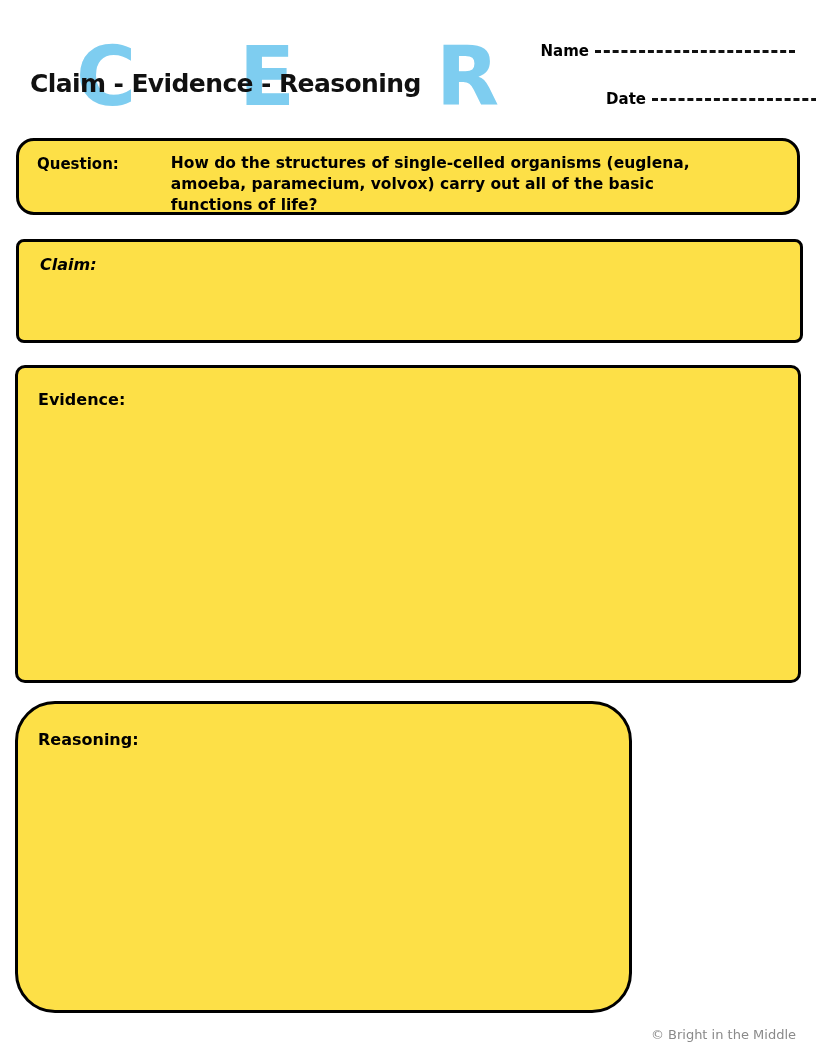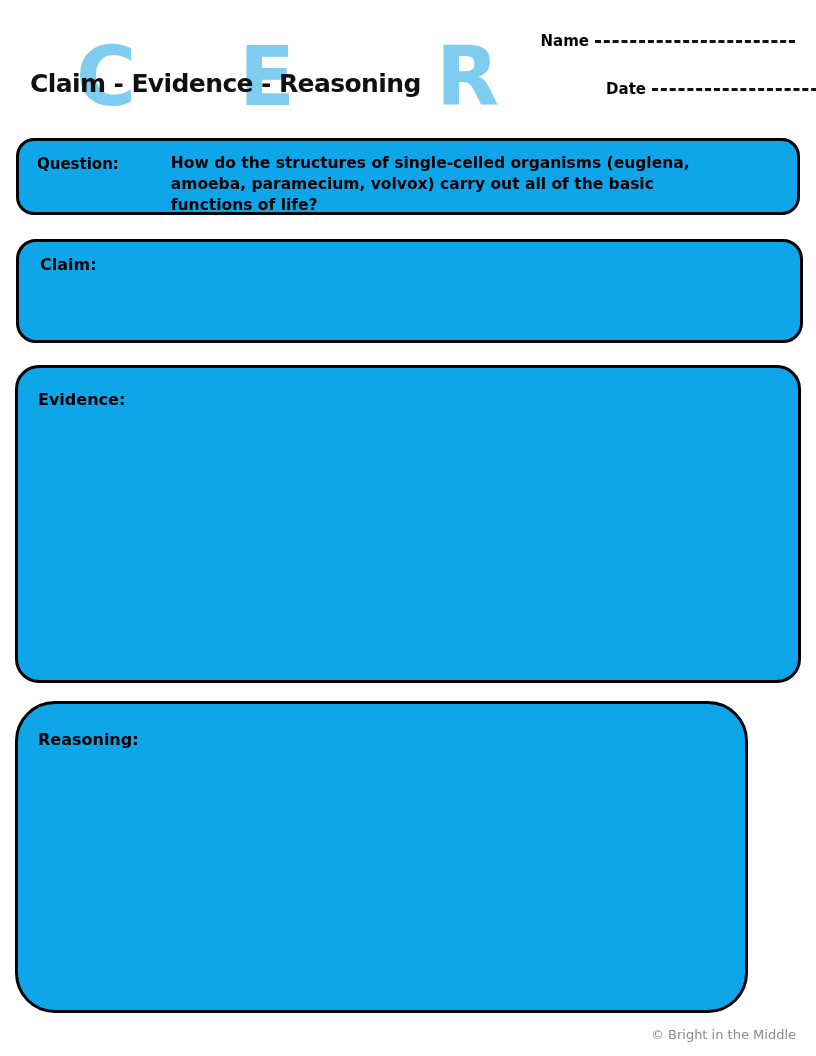--- a/index.html
+++ b/index.html
@@ -73,21 +73,21 @@
     top: 26px;
     width: 268px;
     height: 86px;
   }
   .meta-row {
     display: flex;
     align-items: baseline;
     justify-content: flex-end;
     width: 100%;
   }
-  .meta-row.name { margin-top: 6px; }
+  .meta-row.name { margin-top: 16px; }
   .meta-row.date { margin-top: 30px; margin-left: 31px; }
   .meta-label {
     font-family: "DejaVu Sans", sans-serif;
     font-weight: 700;
     font-size: 15px;
     line-height: 18px;
     color: #000;
     margin-right: 6px;
     white-space: nowrap;
   }
@@ -98,48 +98,49 @@
     position: relative;
     top: -3px;
   }
   .meta-line.name-line { width: 200px; }
   .meta-line.date-line { width: 174px; }
 
   
   .box {
     position: absolute;
     border: 3px solid #000000;
-    background: #0ea5e9;
+    background: #fde047;
     box-sizing: border-box;
   }
   .box-question {
     left: 16px;
     top: 138px;
     width: 784px;
     height: 77px;
     border-radius: 18px;
   }
   .box-claim {
     left: 16px;
     top: 239px;
     width: 787px;
     height: 104px;
-    border-radius: 20px;
+    border-radius: 8px;
+    font-style: italic;
   }
   .box-evidence {
     left: 15px;
     top: 365px;
     width: 786px;
     height: 318px;
-    border-radius: 24px;
+    border-radius: 10px;
   }
   .box-reasoning {
     left: 15px;
     top: 701px;
-    width: 733px;
+    width: 617px;
     height: 312px;
     border-radius: 40px;
   }
 
   .field-label {
     position: absolute;
     font-family: "DejaVu Sans", sans-serif;
     font-weight: 700;
     font-size: 16px;
     line-height: 20px;

